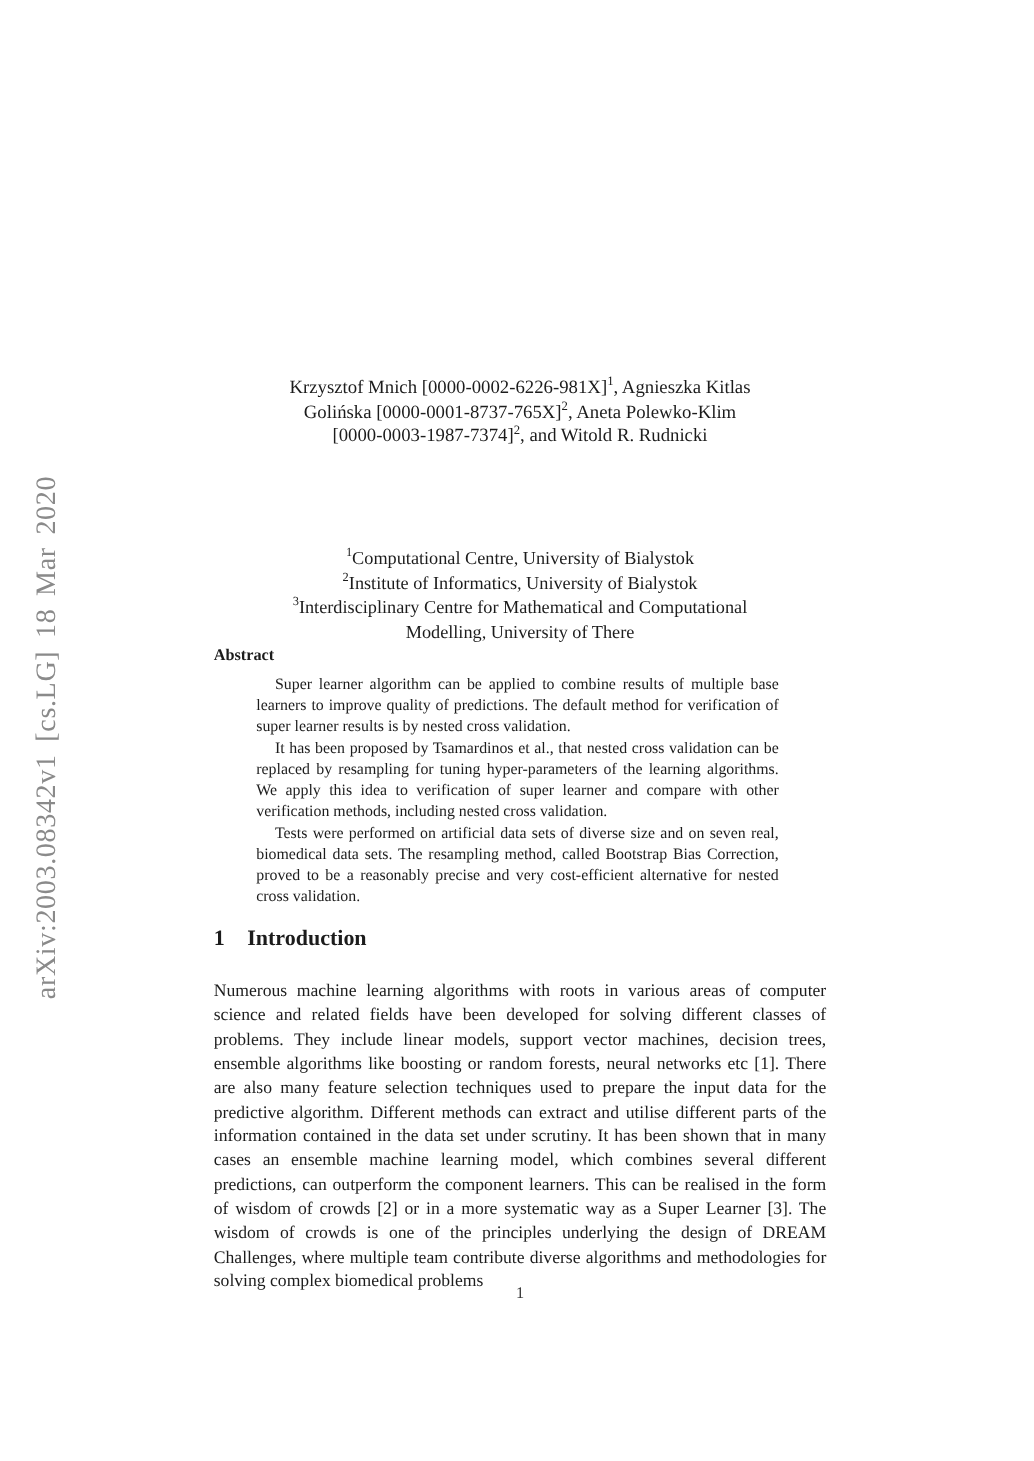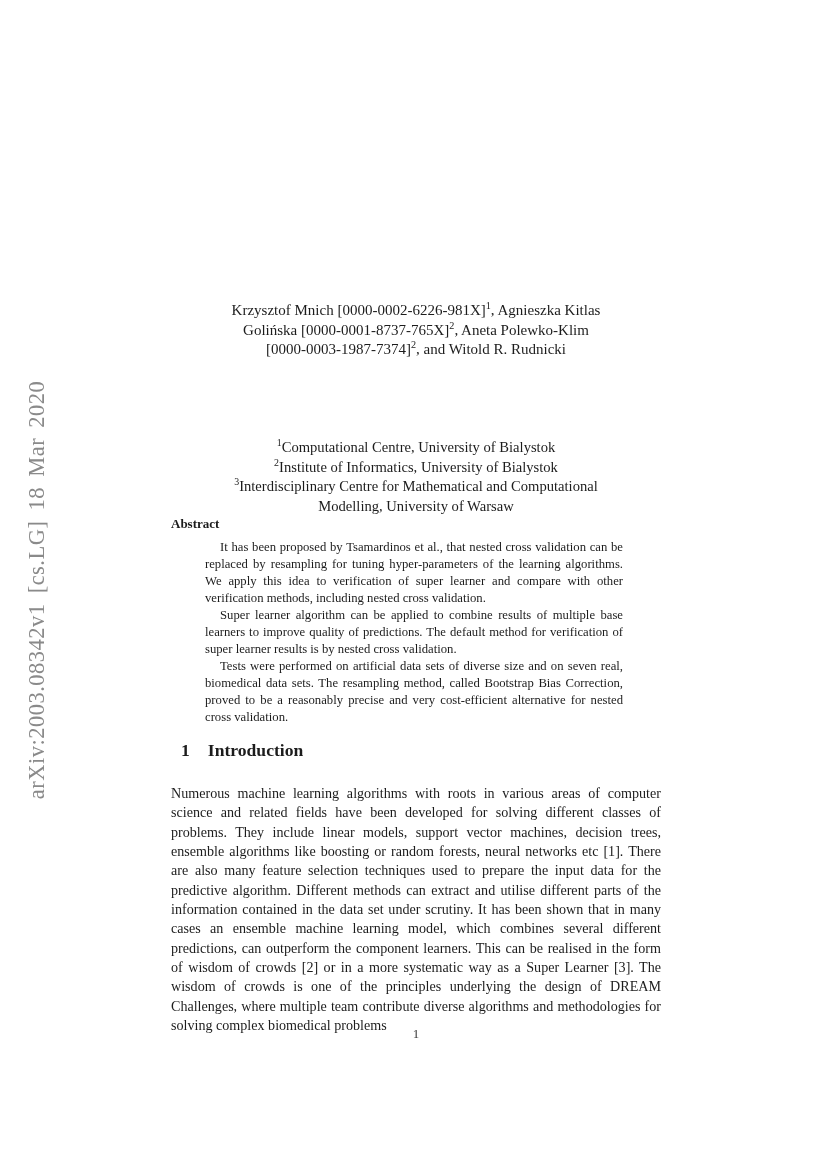--- a/index.html
+++ b/index.html
@@ -69,21 +69,21 @@
     left: 205px;
     top: 539px;
     width: 418px;
     font-size: 12.7px;
     line-height: 16.95px;
     text-align: justify;
   }
   .abstract-body p { margin: 0; text-indent: 15px; }
   .section-heading {
     position: absolute;
-    left: 181px;
+    left: 171px;
     top: 740px;
     width: 490px;
     font-size: 17.6px;
     font-weight: bold;
     margin: 0;
   }
   .section-heading .sec-gap { display: inline-block; width: 18px; }
   .section-body {
     position: absolute;
     left: 171px;
@@ -115,28 +115,28 @@
   <div class="authors-block">
     <div>Krzysztof Mnich [0000-0002-6226-981X]<sup>1</sup>, Agnieszka Kitlas</div>
     <div>Golińska [0000-0001-8737-765X]<sup>2</sup>, Aneta Polewko-Klim</div>
     <div>[0000-0003-1987-7374]<sup>2</sup>, and Witold R. Rudnicki</div>
   </div>
 
   <div class="affiliations-block">
     <div><sup>1</sup>Computational Centre, University of Bialystok</div>
     <div><sup>2</sup>Institute of Informatics, University of Bialystok</div>
     <div><sup>3</sup>Interdisciplinary Centre for Mathematical and Computational</div>
-    <div>Modelling, University of Warsaw</div>
+    <div>Modelling, University of There</div>
   </div>
 
   <h2 class="abstract-heading">Abstract</h2>
 
   <div class="abstract-body">
+    <p>Super learner algorithm can be applied to combine results of multiple base learners to improve quality of predictions. The default method for verification of super learner results is by nested cross validation.</p>
     <p>It has been proposed by Tsamardinos et al., that nested cross validation can be replaced by resampling for tuning hyper-parameters of the learning algorithms. We apply this idea to verification of super learner and compare with other verification methods, including nested cross validation.</p>
-    <p>Super learner algorithm can be applied to combine results of multiple base learners to improve quality of predictions. The default method for verification of super learner results is by nested cross validation.</p>
     <p>Tests were performed on artificial data sets of diverse size and on seven real, biomedical data sets. The resampling method, called Bootstrap Bias Correction, proved to be a reasonably precise and very cost-efficient alternative for nested cross validation.</p>
   </div>
 
   <h2 class="section-heading">
     <span>1</span><span class="sec-gap"></span><span>Introduction</span>
   </h2>
 
   <div class="section-body">
     <p>Numerous machine learning algorithms with roots in various areas of computer science and related fields have been developed for solving different classes of problems. They include linear models, support vector machines, decision trees, ensemble algorithms like boosting or random forests, neural networks etc [1]. There are also many feature selection techniques used to prepare the input data for the predictive algorithm. Different methods can extract and utilise different parts of the information contained in the data set under scrutiny. It has been shown that in many cases an ensemble machine learning model, which combines several different predictions, can outperform the component learners. This can be realised in the form of wisdom of crowds [2] or in a more systematic way as a Super Learner [3]. The wisdom of crowds is one of the principles underlying the design of DREAM Challenges, where multiple team contribute diverse algorithms and methodologies for solving complex biomedical problems</p>
   </div>

